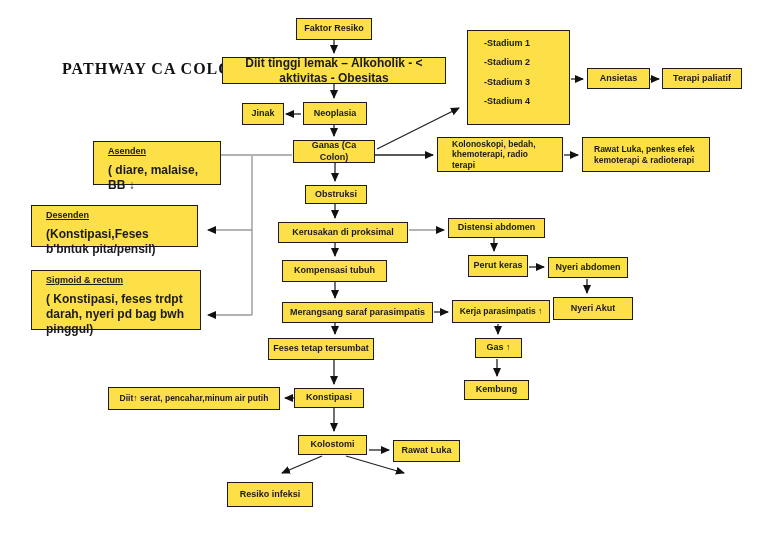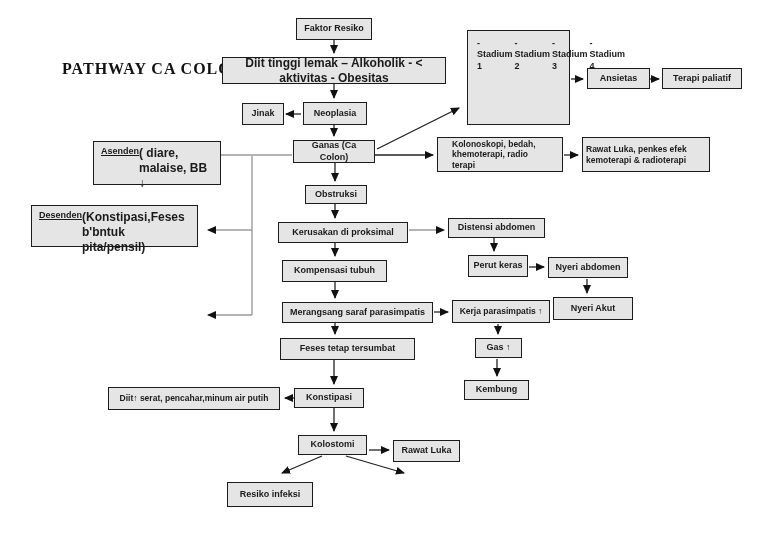--- a/index.html
+++ b/index.html
@@ -8,27 +8,27 @@
     font-family:"Liberation Sans","DejaVu Sans",sans-serif;
     overflow:hidden;
   }
   #page-title{
     position:absolute;left:62px;top:60px;
     font-family:"Liberation Serif","DejaVu Serif",serif;
     font-weight:bold;font-size:16px;letter-spacing:1px;color:#111;
     white-space:nowrap;
   }
   .box{
-    position:absolute;border:1.5px solid #1c1c1c;background:#e5e5e5;
+    position:absolute;border:1.5px solid #1c1c1c;background:#fde047;
     color:#1a1a1a;font-weight:bold;font-size:9px;line-height:1.25;
     display:flex;align-items:center;justify-content:center;text-align:center;
     box-sizing:border-box;padding:1px 3px;
   }
   .box.left{align-items:flex-start;justify-content:flex-start;text-align:left;
-    padding:4px 7px;}
+    flex-direction:column;padding:4px 14px;}
   .box .u{text-decoration:underline;margin-bottom:6px;}
   .small{font-size:8.5px;}
   .xs{font-size:12px;}
   .stadium-item{margin:0 0 8px 2px;text-align:left;}
   svg.wires{position:absolute;left:0;top:0;width:768px;height:543px;pointer-events:none;}
 </style>
 </head>
 <body>
 
 <div id="canvas">
@@ -80,43 +80,47 @@
 
   <div class="box" style="left:296px;top:18px;width:76px;height:22px">Faktor Resiko</div>
   <div class="box xs" style="left:222px;top:57px;width:224px;height:27px">Diit tinggi lemak – Alkoholik - &lt; aktivitas - Obesitas</div>
   <div class="box" style="left:242px;top:103px;width:42px;height:22px">Jinak</div>
   <div class="box" style="left:303px;top:102px;width:64px;height:23px">Neoplasia</div>
   <div class="box" style="left:293px;top:140px;width:82px;height:23px">Ganas (Ca Colon)</div>
   <div class="box" style="left:305px;top:185px;width:62px;height:19px">Obstruksi</div>
   <div class="box" style="left:278px;top:222px;width:130px;height:21px">Kerusakan di proksimal</div>
   <div class="box" style="left:282px;top:260px;width:105px;height:22px">Kompensasi tubuh</div>
   <div class="box" style="left:282px;top:302px;width:151px;height:21px">Merangsang saraf parasimpatis</div>
-  <div class="box" style="left:280px;top:338px;width:135px;height:22px">Feses tetap tersumbat</div>
+  <div class="box" style="left:268px;top:338px;width:106px;height:22px">Feses tetap tersumbat</div>
   <div class="box" style="left:294px;top:388px;width:70px;height:20px">Konstipasi</div>
   <div class="box" style="left:298px;top:435px;width:69px;height:20px">Kolostomi</div>
 
   <div class="box left" style="left:93px;top:141px;width:128px;height:44px">
     <div class="u">Asenden</div>
     <div class="xs">( diare, malaise, BB ↓</div>
   </div>
   <div class="box left" style="left:31px;top:205px;width:167px;height:42px">
     <div class="u">Desenden</div>
     <div class="xs">(Konstipasi,Feses b'bntuk pita/pensil)</div>
   </div>
+  <div class="box left" style="left:31px;top:270px;width:170px;height:60px">
+    <div class="u">Sigmoid &amp; rectum</div>
+    <div class="xs">( Konstipasi, feses trdpt darah, nyeri pd bag bwh pinggul)</div>
+  </div>
 
   <div class="box left" style="left:467px;top:30px;width:103px;height:95px;padding-top:7px">
     <div class="stadium-item">-Stadium 1</div>
     <div class="stadium-item">-Stadium 2</div>
     <div class="stadium-item">-Stadium 3</div>
     <div class="stadium-item">-Stadium 4</div>
   </div>
   <div class="box" style="left:587px;top:68px;width:63px;height:21px">Ansietas</div>
   <div class="box" style="left:662px;top:68px;width:80px;height:21px">Terapi paliatif</div>
   <div class="box small" style="left:437px;top:137px;width:126px;height:35px;justify-content:flex-start;text-align:left;padding:2px 14px">Kolonoskopi, bedah, khemoterapi, radio terapi</div>
-  <div class="box small" style="left:582px;top:137px;width:128px;height:35px;justify-content:flex-start;text-align:left;padding:2px 3px">Rawat Luka, penkes efek kemoterapi &amp; radioterapi</div>
+  <div class="box small" style="left:582px;top:137px;width:128px;height:35px;justify-content:flex-start;text-align:left;padding:2px 11px">Rawat Luka, penkes efek kemoterapi &amp; radioterapi</div>
 
   <div class="box" style="left:448px;top:218px;width:97px;height:20px">Distensi abdomen</div>
   <div class="box" style="left:468px;top:255px;width:60px;height:22px">Perut keras</div>
   <div class="box" style="left:548px;top:257px;width:80px;height:21px">Nyeri abdomen</div>
   <div class="box" style="left:553px;top:297px;width:80px;height:23px">Nyeri Akut</div>
   <div class="box small" style="left:452px;top:300px;width:98px;height:23px">Kerja parasimpatis ↑</div>
   <div class="box" style="left:475px;top:338px;width:47px;height:20px">Gas  ↑</div>
   <div class="box" style="left:464px;top:380px;width:65px;height:20px">Kembung</div>
 
   <div class="box small" style="left:108px;top:387px;width:172px;height:23px">Diit↑ serat, pencahar,minum air putih</div>

